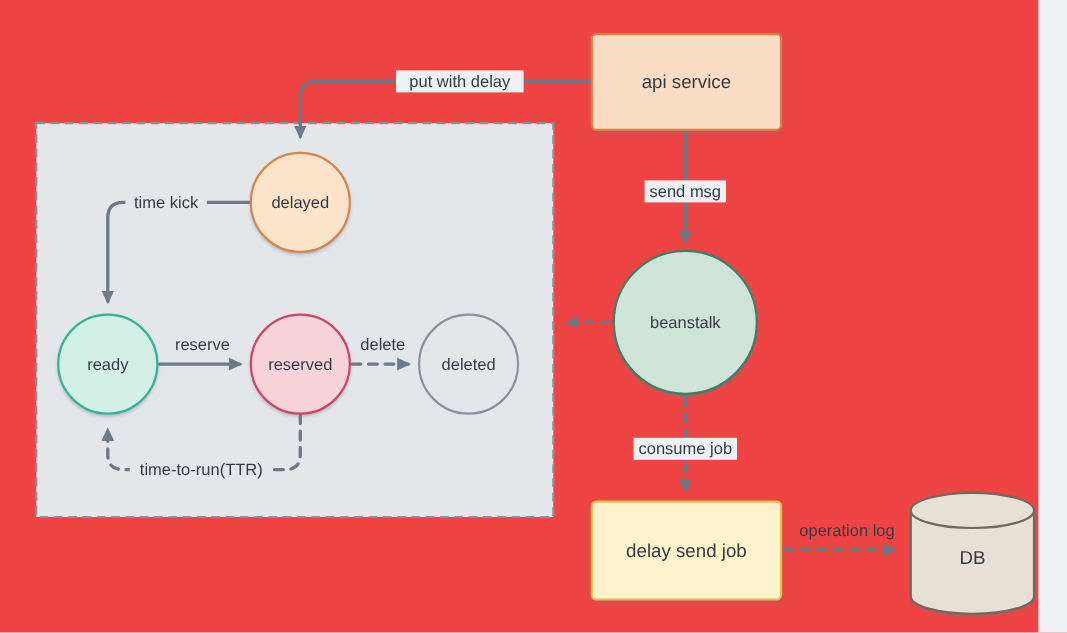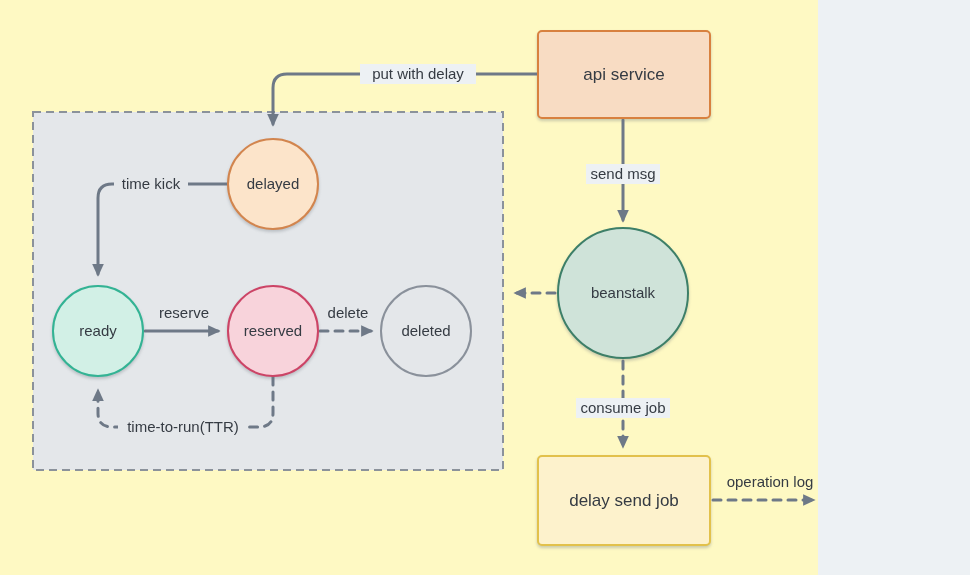--- a/index.html
+++ b/index.html
@@ -2,23 +2,23 @@
 <html><head>
 <meta charset="utf-8">
 <style>
   html, body {
     margin: 0;
     padding: 0;
     background: #edf1f4;
     font-family: "Liberation Sans", sans-serif;
   }
   .stage {
-    width: 818px;
+    width: 944px;
     height: 575px;
-    background: #fef9c3;
+    background: #ef4444;
     overflow: hidden;
   }
   svg { display: block; }
 
   
   .panel {
     fill: #e4e7ea;
     stroke: #8b929b;
     stroke-width: 2;
     stroke-dasharray: 8 5;

